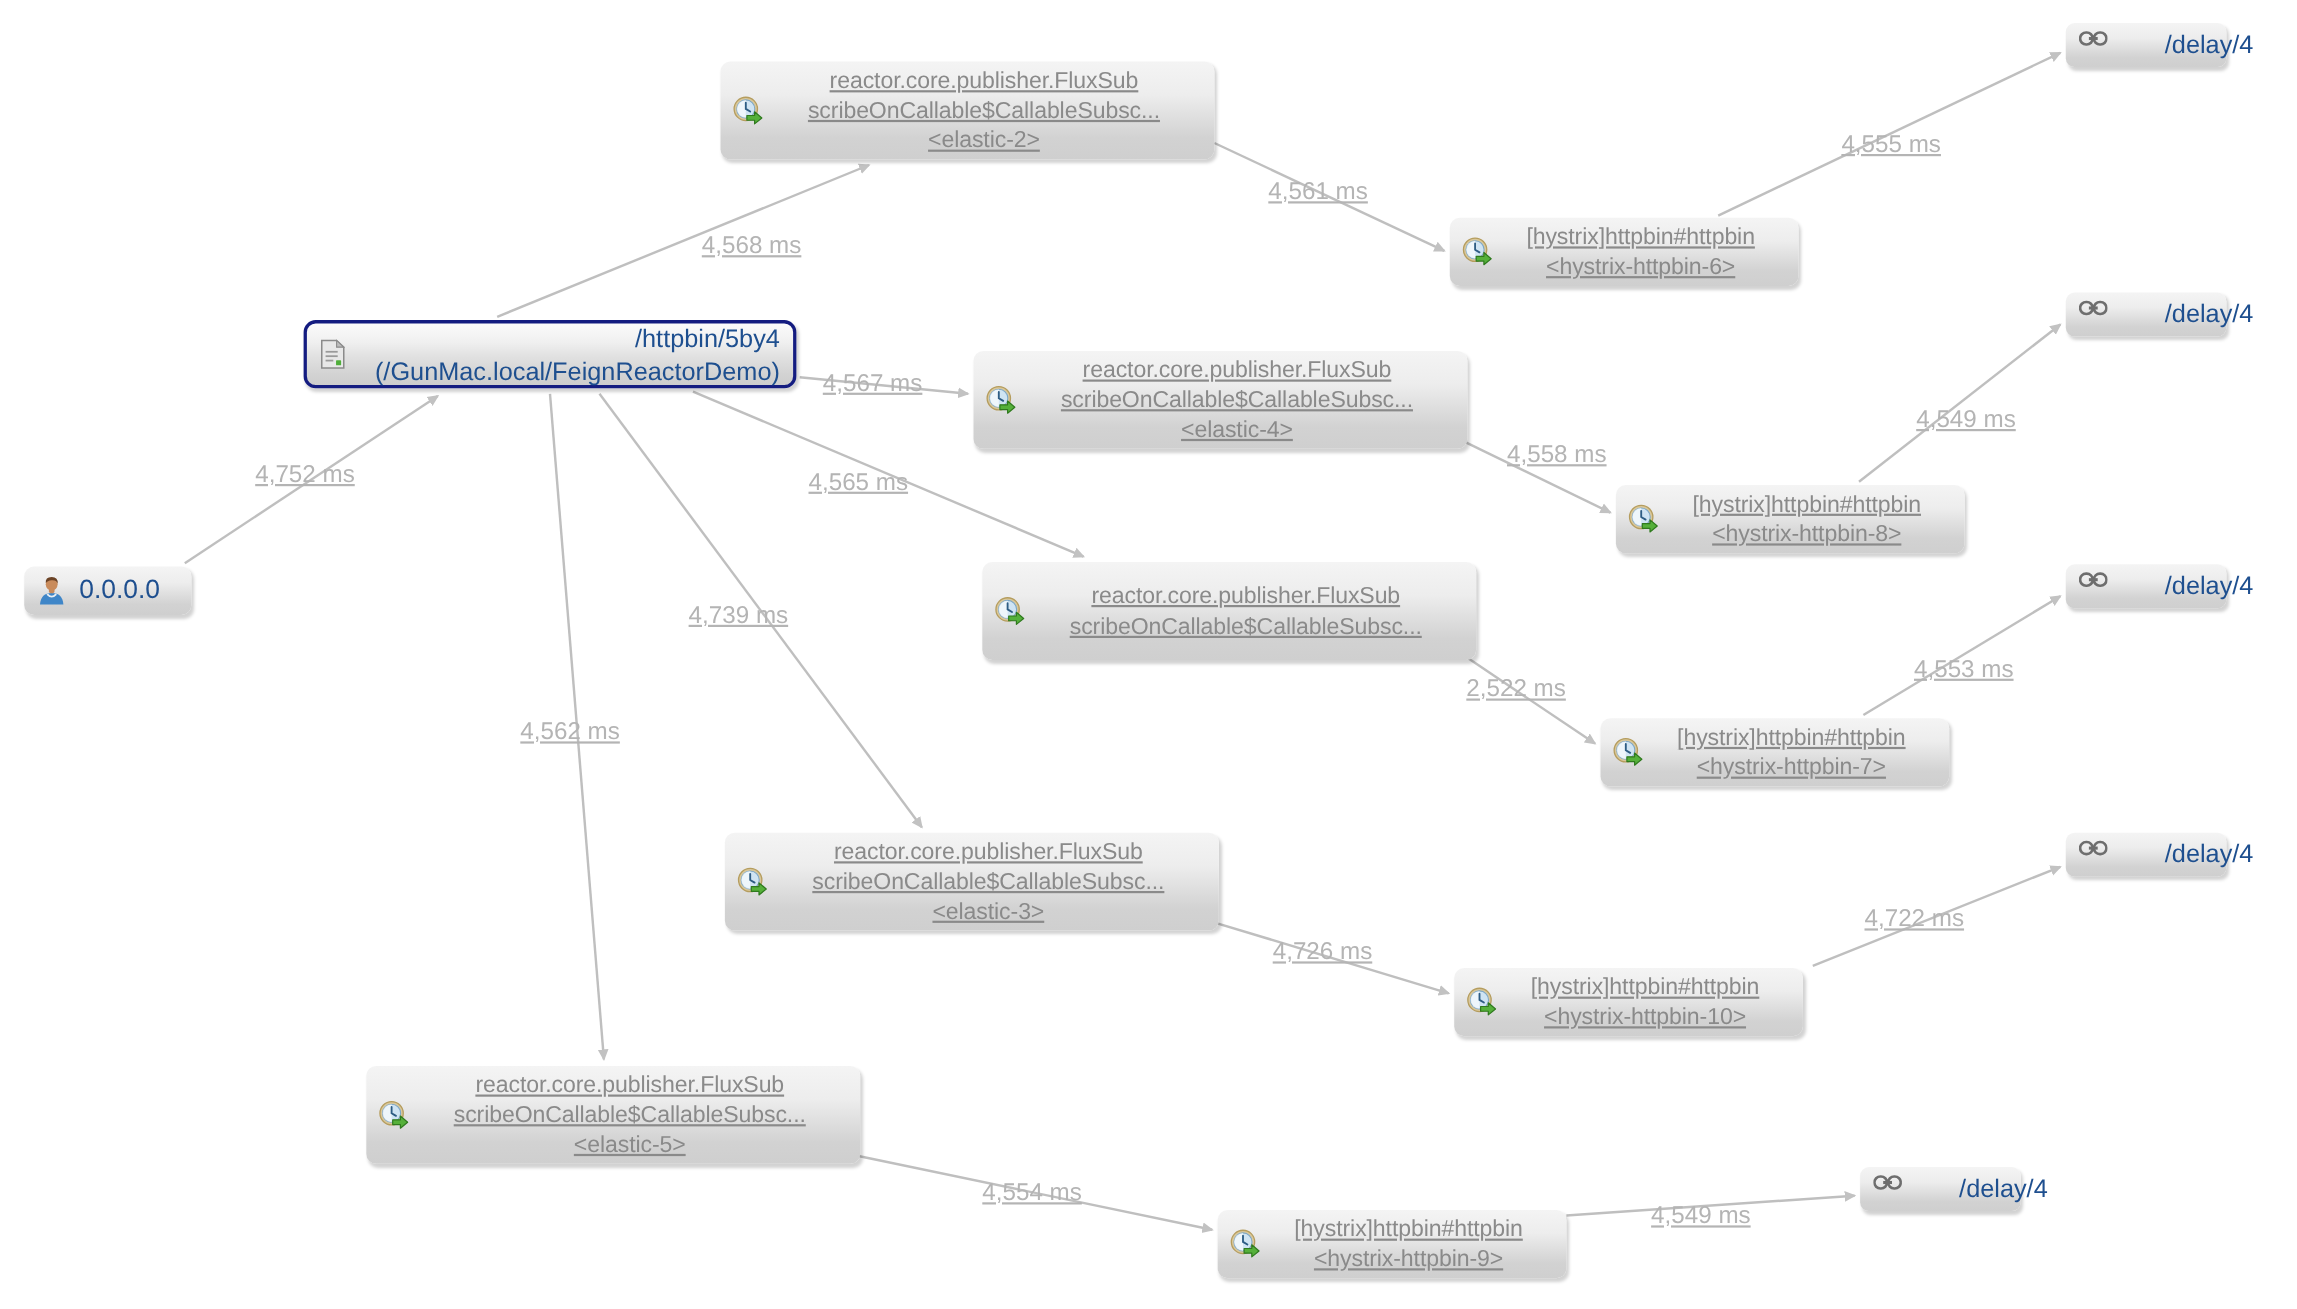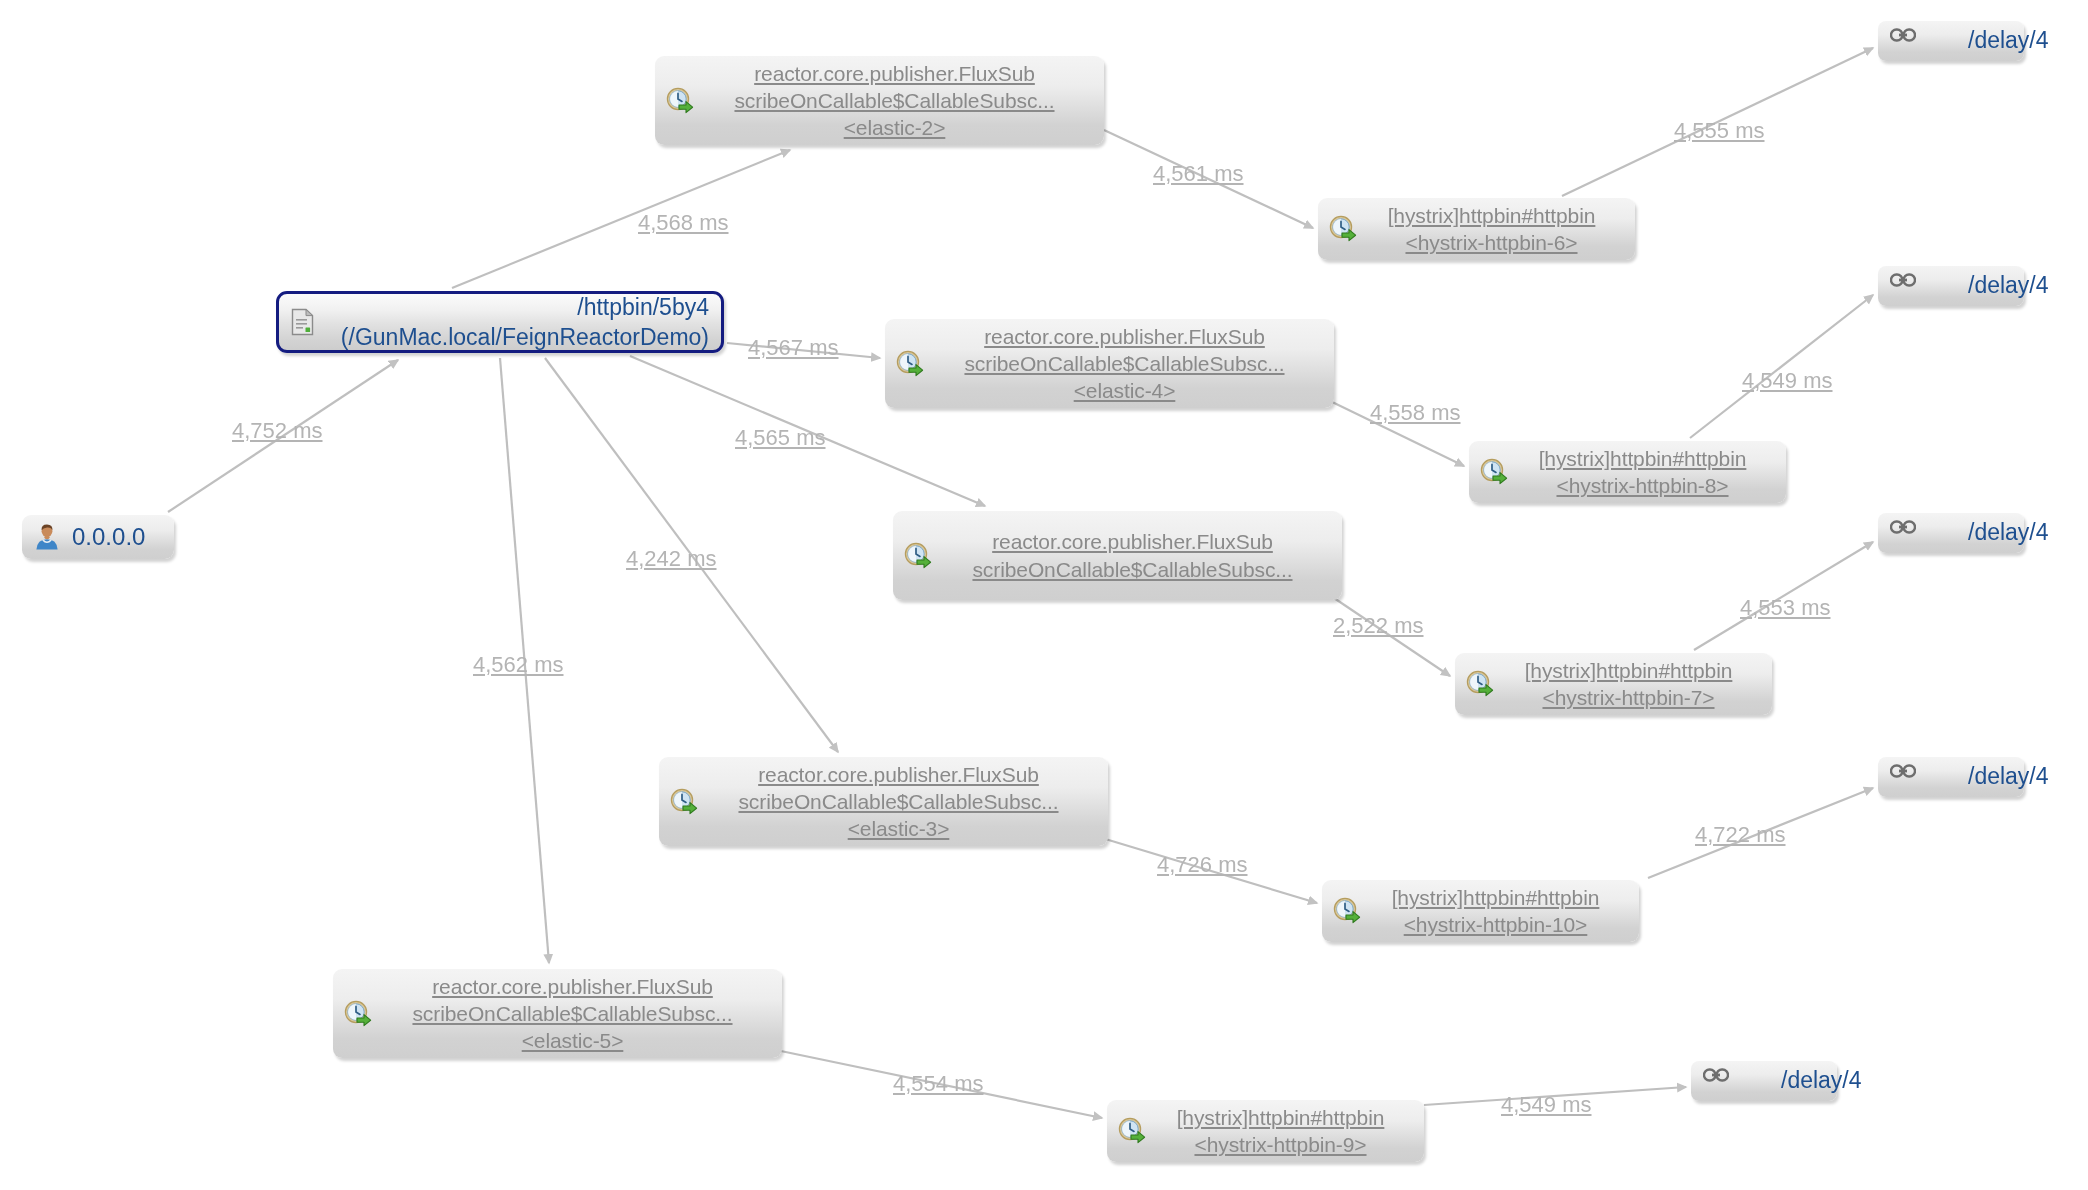--- a/index.html
+++ b/index.html
@@ -421,21 +421,21 @@
         </svg>
       </span>
       <span class="node-text">/delay/4</span>
     </div>
 
     <div id="edge-labels">
         <div class="edge-label" style="left: 232px; top: 418px;">4,752 ms</div>
         <div class="edge-label" style="left: 622px; top: 210px; margin-left: 16px;">4,568 ms</div>
         <div class="edge-label" style="left: 748px; top: 335px;">4,567 ms</div>
         <div class="edge-label" style="left: 735px; top: 425px;">4,565 ms</div>
-        <div class="edge-label" style="left: 626px; top: 546px;">4,242 ms</div>
+        <div class="edge-label" style="left: 626px; top: 546px;">4,739 ms</div>
         <div class="edge-label" style="left: 473px; top: 652px;">4,562 ms</div>
         <div class="edge-label" style="left: 1153px; top: 161px;">4,561 ms</div>
         <div class="edge-label" style="left: 1338px; top: 400px; margin-left: 32px;">4,558 ms</div>
         <div class="edge-label" style="left: 1333px; top: 613px;">2,522 ms</div>
         <div class="edge-label" style="left: 1157px; top: 852px;">4,726 ms</div>
         <div class="edge-label" style="left: 893px; top: 1071px;">4,554 ms</div>
         <div class="edge-label" style="left: 1674px; top: 118px;">4,555 ms</div>
         <div class="edge-label" style="left: 1742px; top: 368px;">4,549 ms</div>
         <div class="edge-label" style="left: 1740px; top: 595px;">4,553 ms</div>
         <div class="edge-label" style="left: 1695px; top: 822px;">4,722 ms</div>

